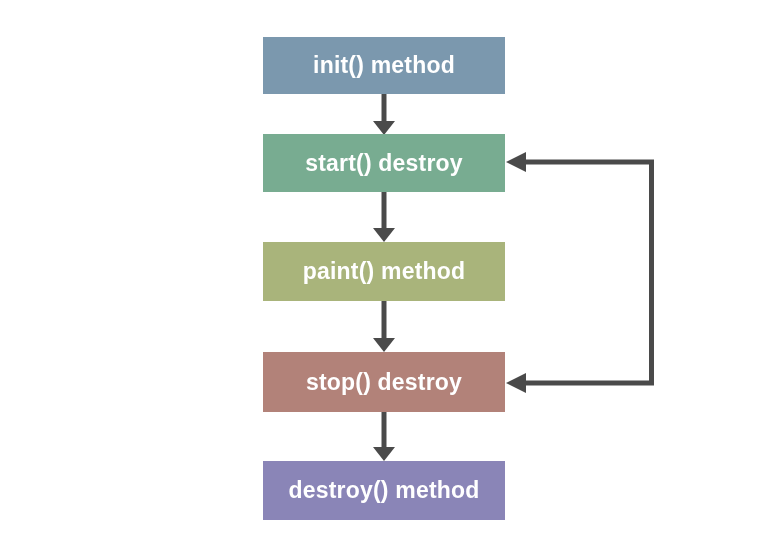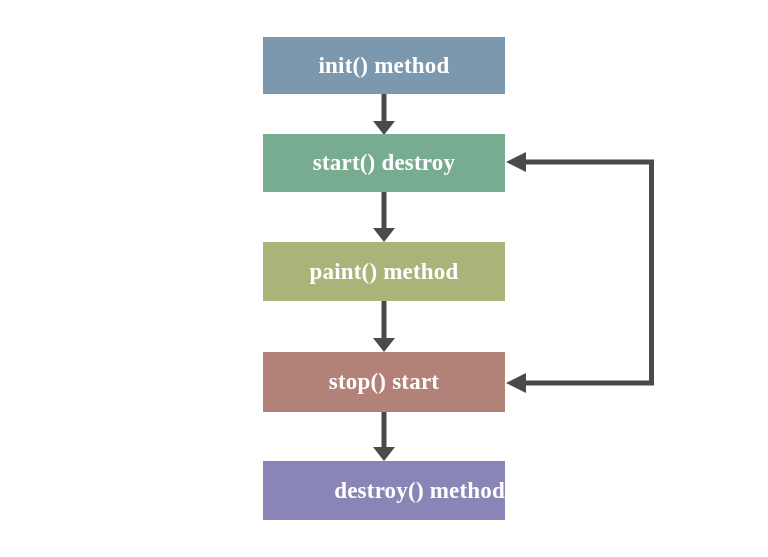--- a/index.html
+++ b/index.html
@@ -6,21 +6,21 @@
     margin: 0;
     padding: 0;
     background: #ffffff;
   }
   .canvas {
     position: relative;
     width: 768px;
     height: 523px;
     background: #ffffff;
     overflow: hidden;
-    font-family: Liberation Serif, serif;
+    font-family: Liberation Sans, sans-serif;
   }
   .arrows {
     position: absolute;
     left: 0;
     top: 0;
     width: 768px;
     height: 557px;
     display: block;
   }
   .node {
@@ -31,21 +31,21 @@
     align-items: center;
     justify-content: center;
     font-weight: 700;
     font-size: 23px;
     letter-spacing: 0.2px;
   }
   .node-init    { top: 37px;  height: 57px; }
   .node-start   { top: 134px; height: 58px; }
   .node-paint   { top: 242px; height: 59px; }
   .node-stop    { top: 352px; height: 60px; }
-  .node-destroy { top: 461px; height: 59px; justify-content: flex-end; }
+  .node-destroy { top: 461px; height: 59px; }
   .node-label { white-space: nowrap; }
 </style>
 </head>
 <body>
 
 <div class="canvas">
 
   <svg class="arrows" viewBox="0 0 768 557" xmlns="http://www.w3.org/2000/svg">
 
     <g>
@@ -81,20 +81,20 @@
 
   <div class="node node-start" style="background-color: rgb(120, 172, 145);">
     <span class="node-label" style="color: rgb(255, 255, 255);">start() destroy</span>
   </div>
 
   <div class="node node-paint" style="background-color: rgb(169, 180, 123);">
     <span class="node-label" style="color: rgb(255, 255, 255);">paint() method</span>
   </div>
 
   <div class="node node-stop" style="background-color: rgb(178, 130, 121);">
-    <span class="node-label" style="color: rgb(255, 255, 255);">stop() start</span>
+    <span class="node-label" style="color: rgb(255, 255, 255);">stop() destroy</span>
   </div>
 
   <div class="node node-destroy" style="background-color: rgb(138, 133, 183);">
     <span class="node-label" style="color: rgb(255, 255, 255);">destroy() method</span>
   </div>
 
 </div>
 
 </body></html>

